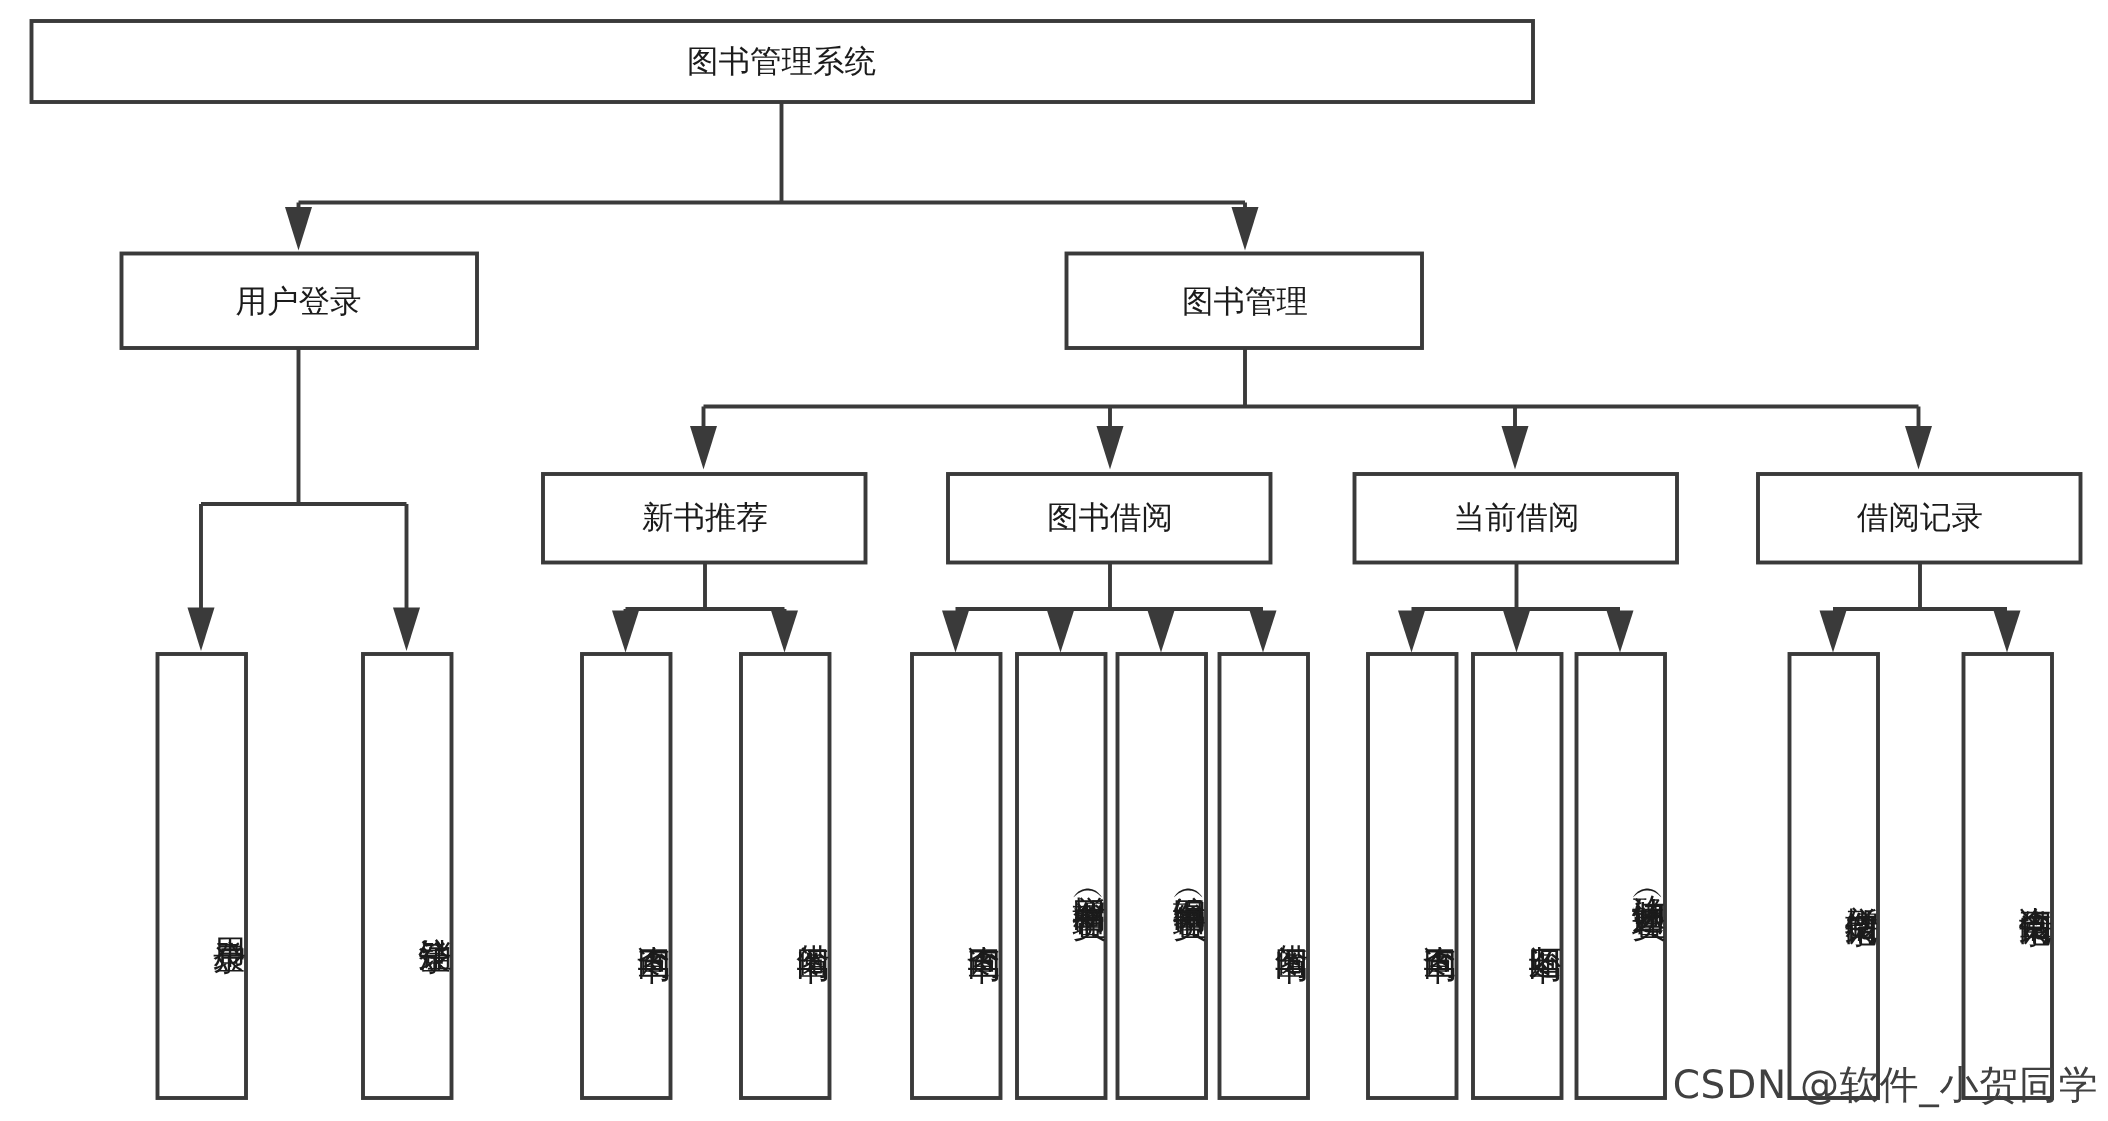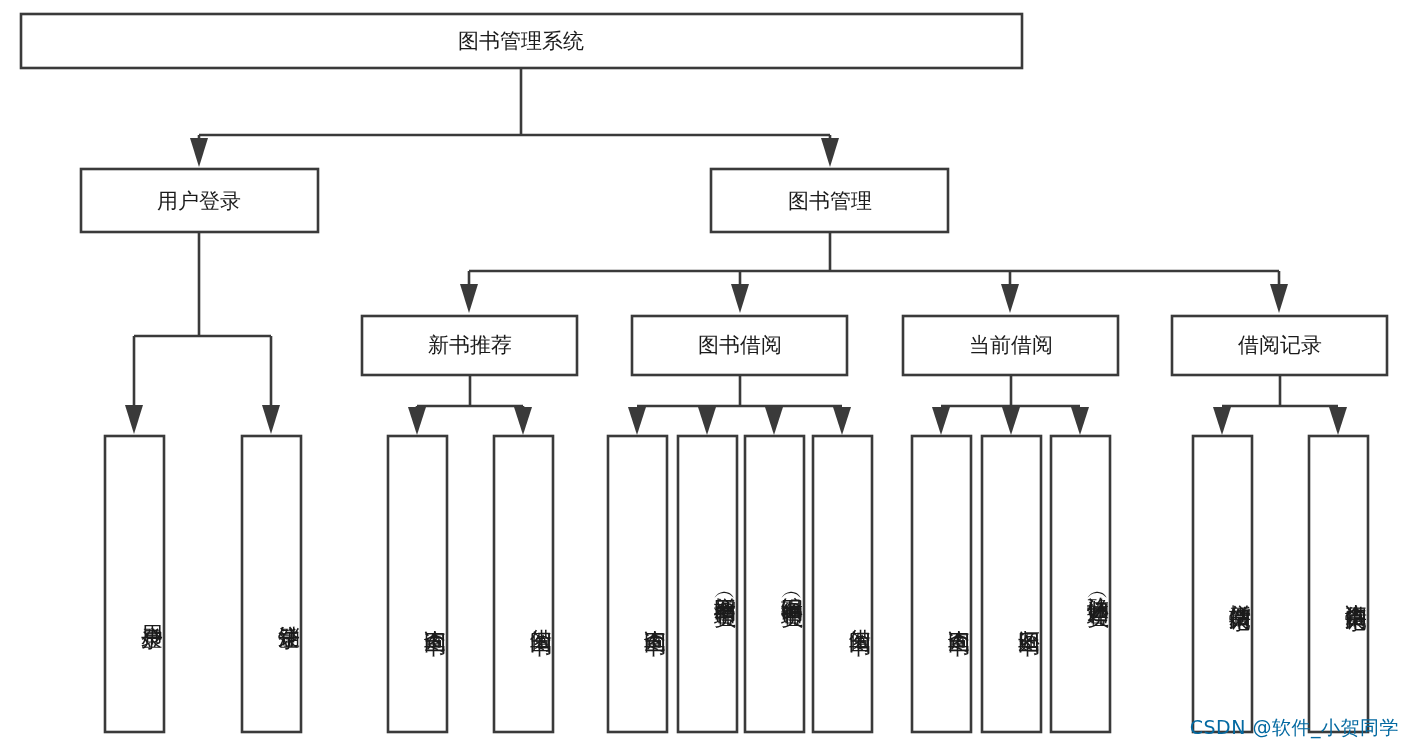--- a/index.html
+++ b/index.html
@@ -61,22 +61,22 @@
     color: #1b1b1b;
     letter-spacing: 1.5px;
     white-space: nowrap;
     pointer-events: none;
   }
   .watermark {
     position: absolute;
     right: 6px;
     bottom: 6px;
     font-family: "DejaVu Sans", "Liberation Sans", sans-serif;
-    font-size: 19px;
-    color: #0369a1;
+    font-size: 26px;
+    color: #404040;
     letter-spacing: 0.5px;
     white-space: nowrap;
   }
 </style>
 </head>
 <body>
 
 <div id="diagram-root">
 
   <svg id="flow-svg" viewBox="0 0 1405 747">

